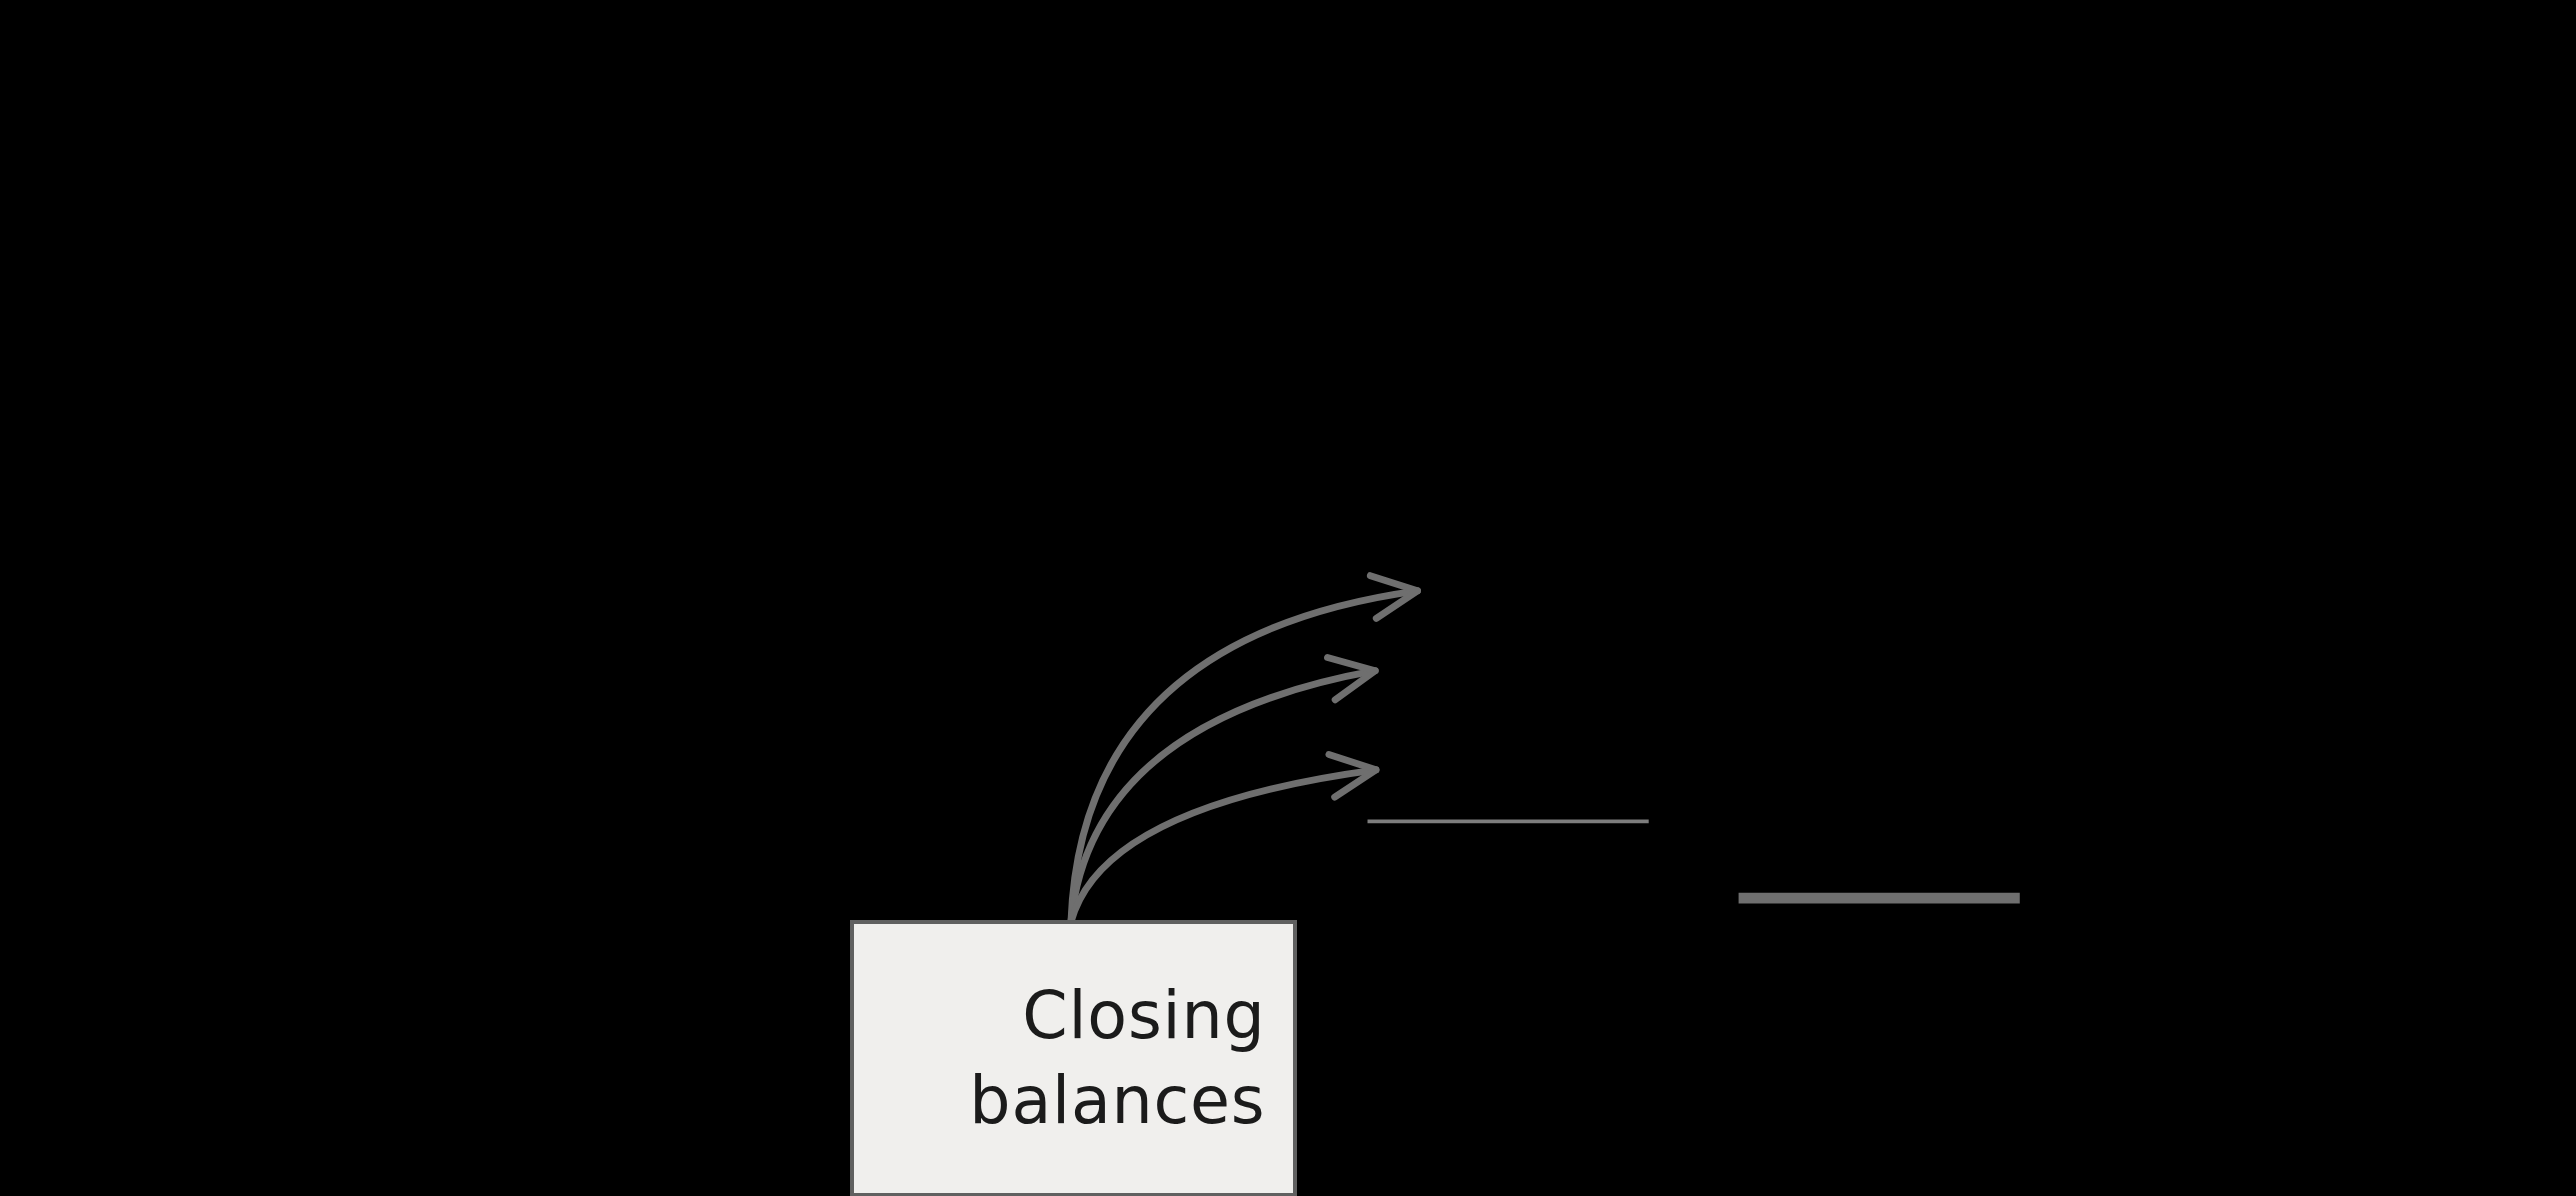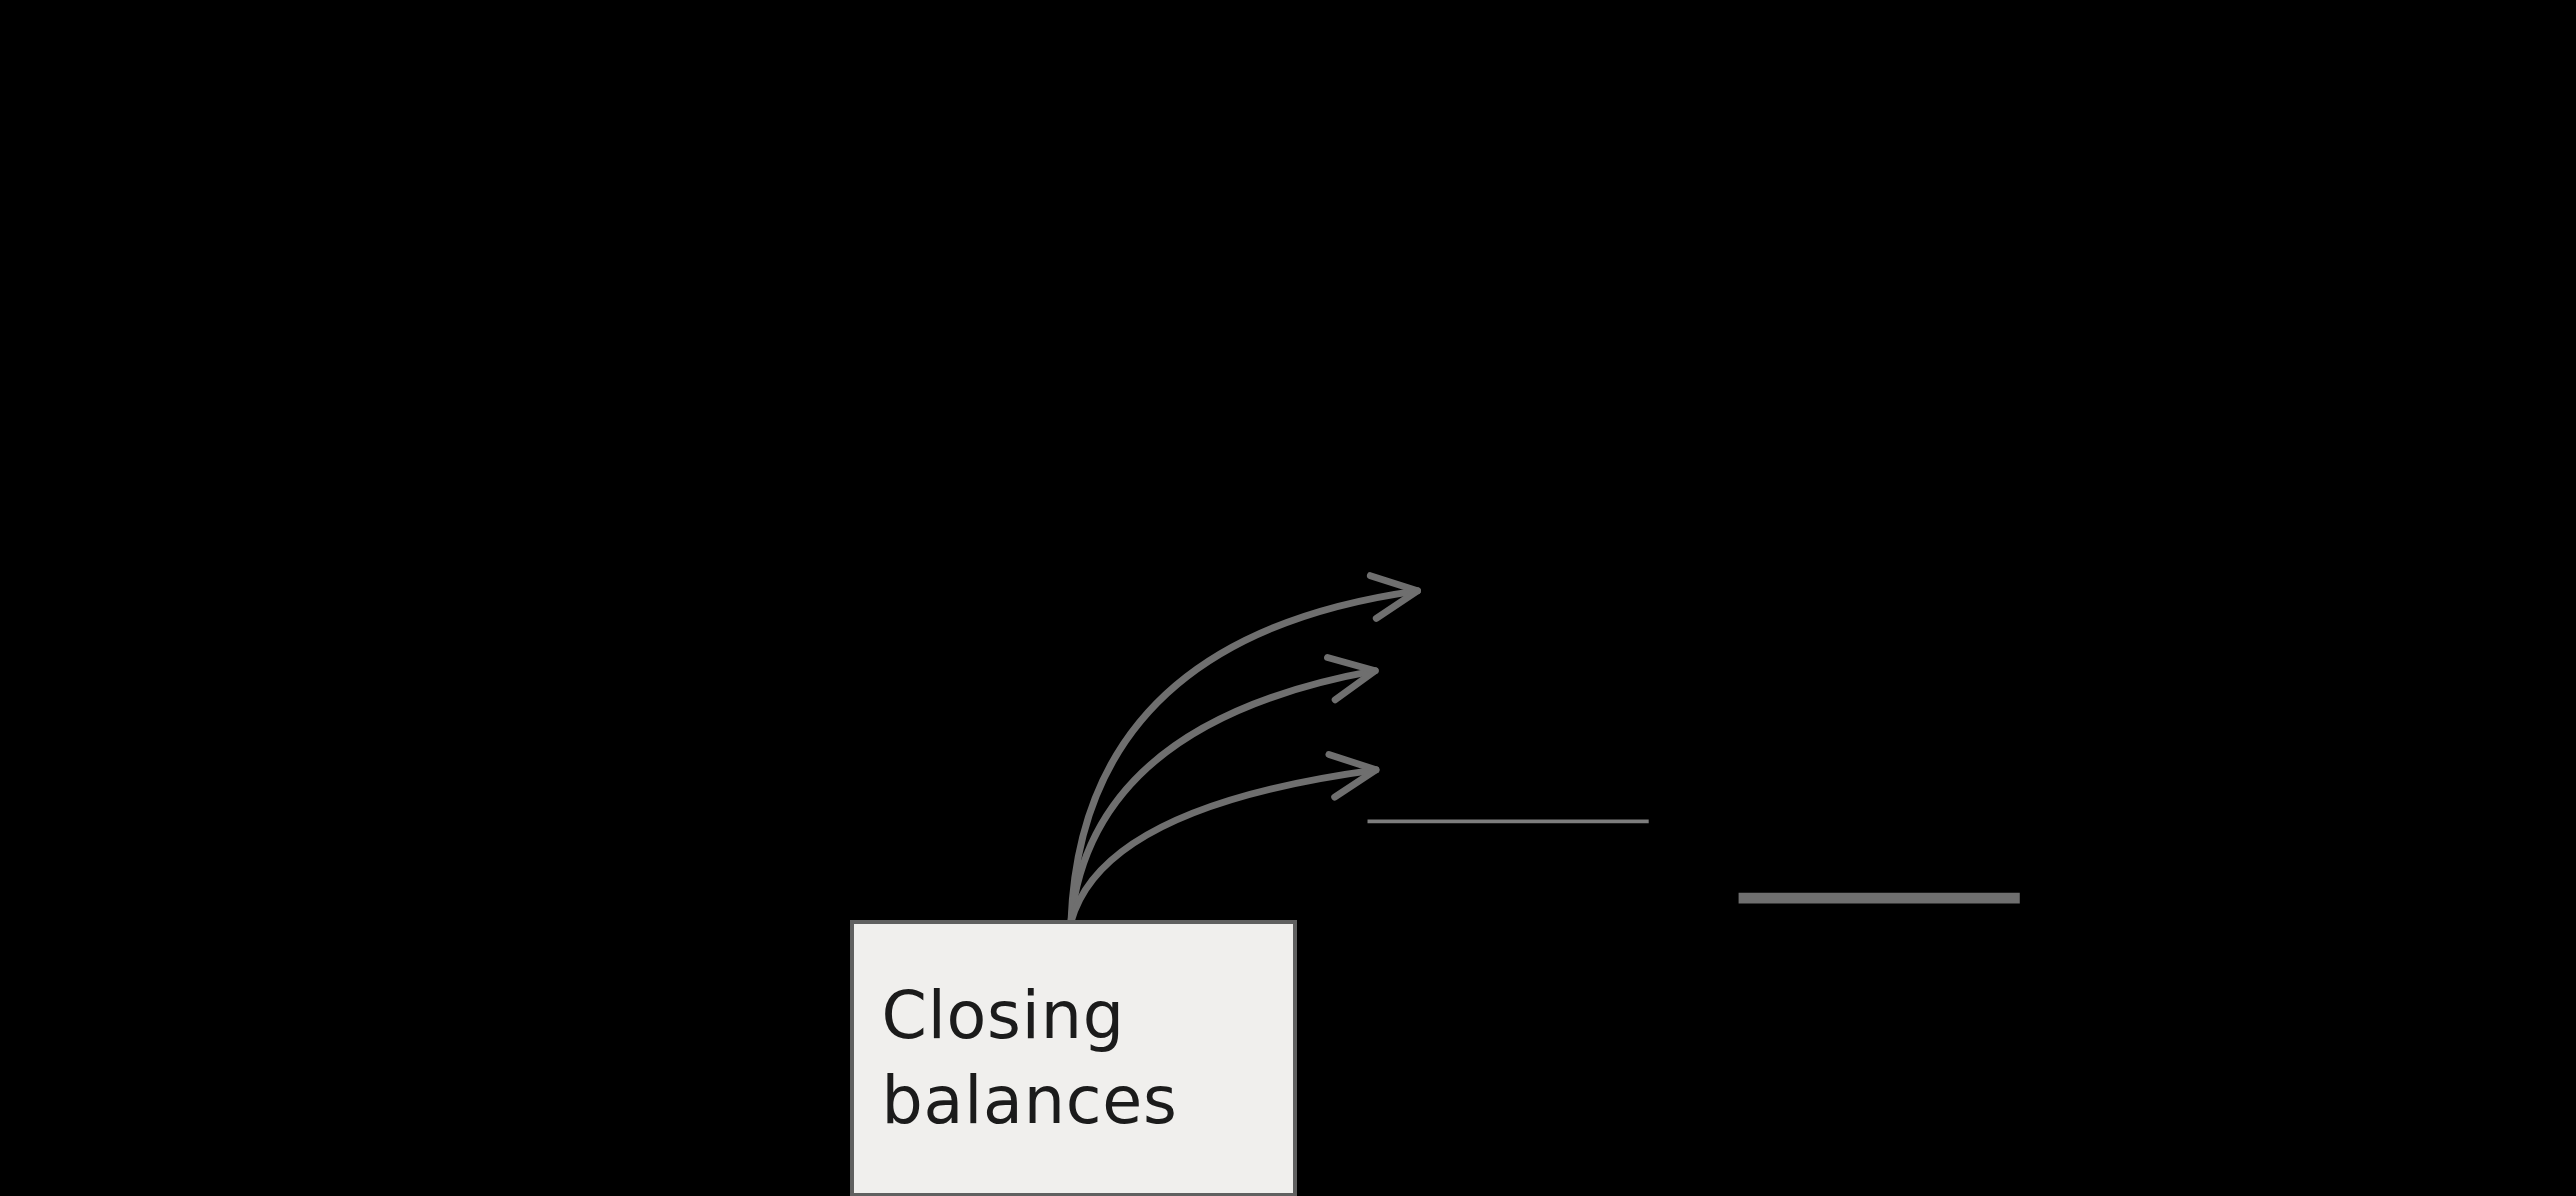--- a/index.html
+++ b/index.html
@@ -54,21 +54,21 @@
     left: 850px;
     top: 920px;
     width: 447px;
     height: 277px;
     box-sizing: border-box;
     background: #f0efed;
     border: 4.6px solid #606060;
     display: flex;
     align-items: center;
     justify-content: center;
-    text-align: left;
+    text-align: right;
   }
   .node-label {
     width: 384px;
     font-size: 65px;
     line-height: 1.3;
     color: #1b1b1b;
     letter-spacing: 0.8px;
     word-wrap: break-word;
   }
 </style>

